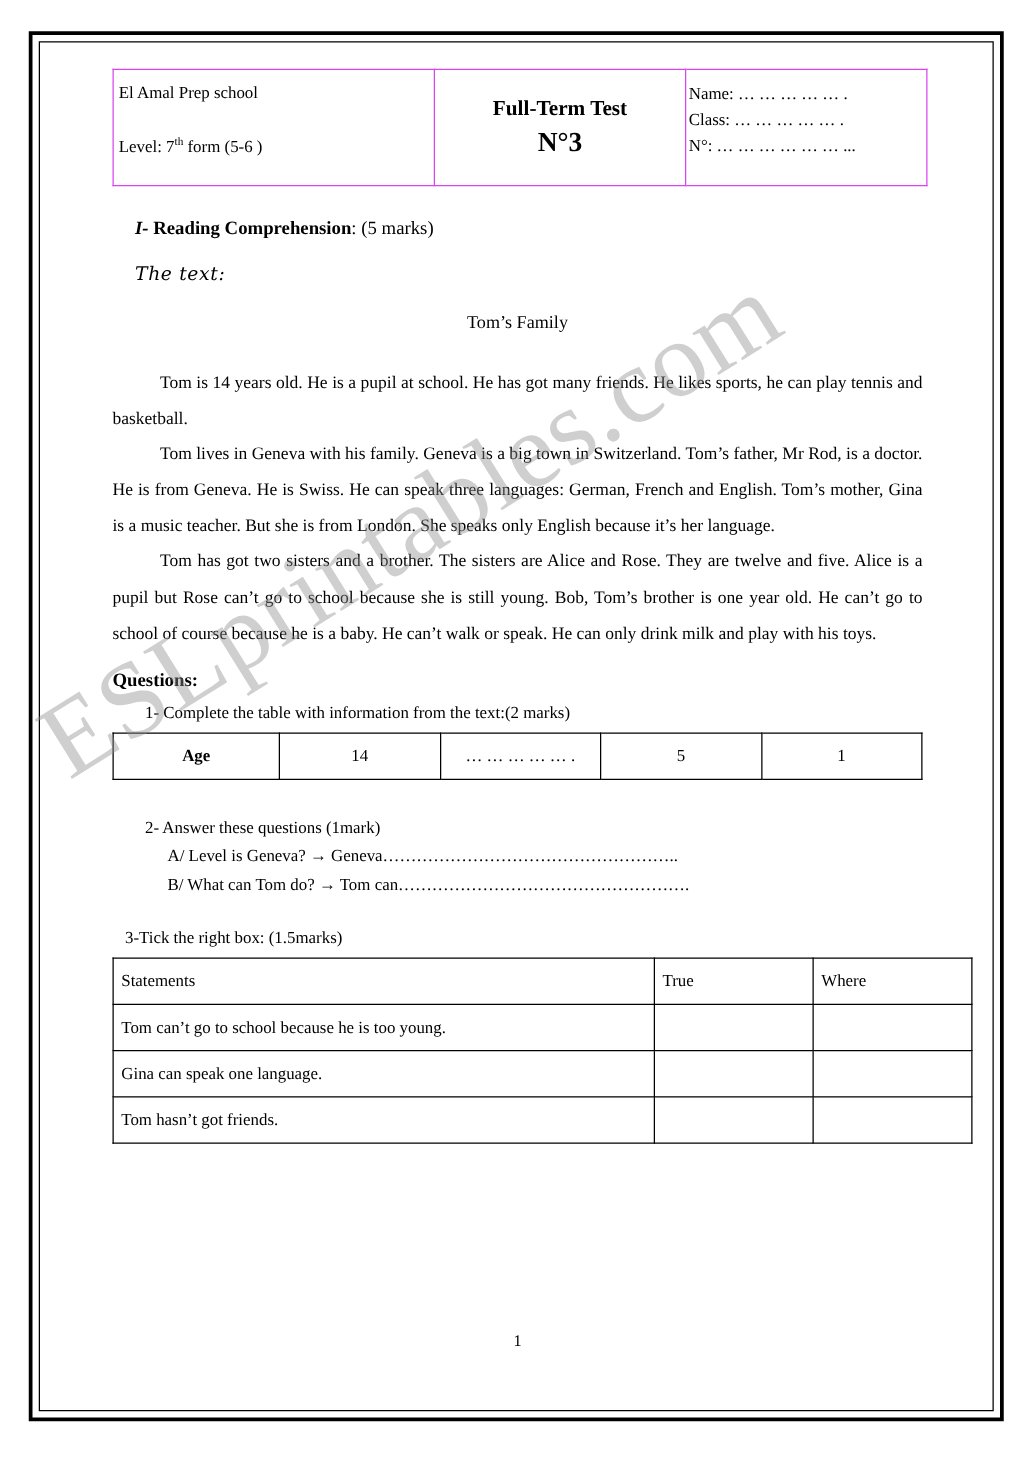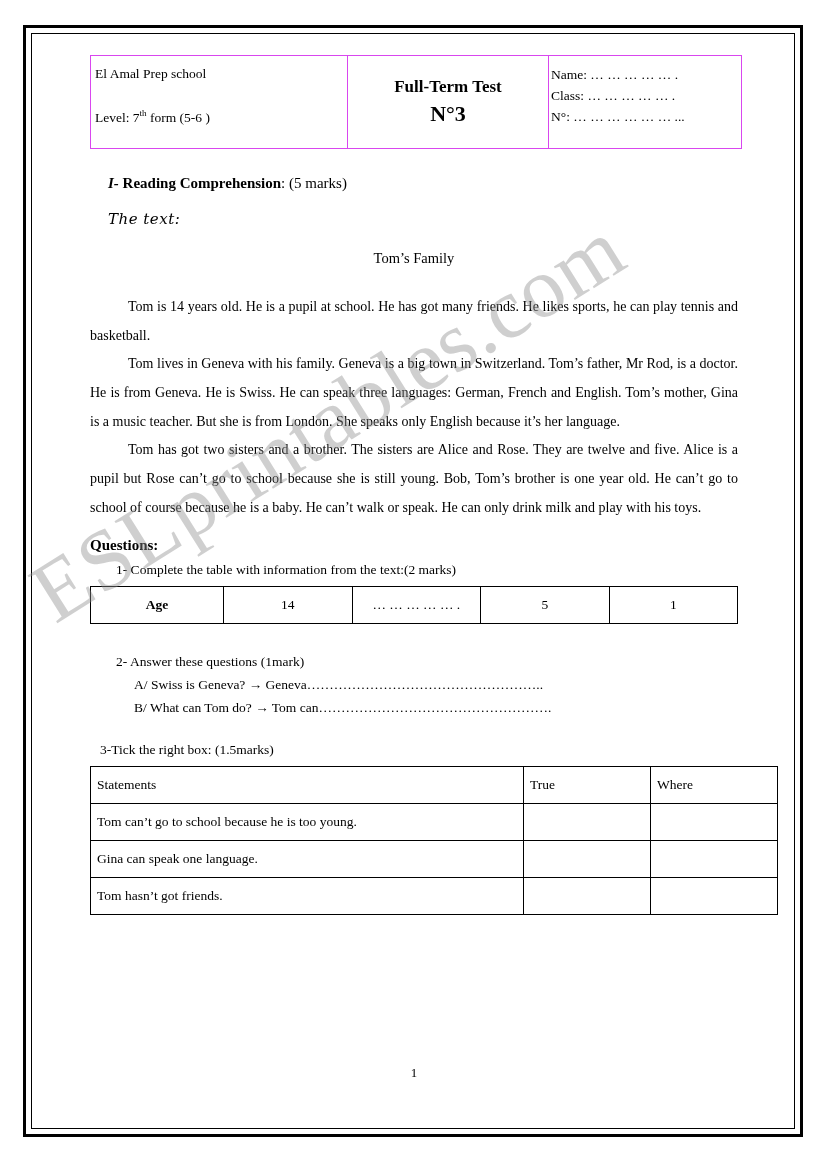--- a/index.html
+++ b/index.html
@@ -260,21 +260,21 @@
       <td>14</td>
       <td>… … … … … .</td>
       <td>5</td>
       <td>1</td>
     </tr>
   </tbody>
     </table>
 
   <div class="q2">
     <div>2-  Answer these questions (1mark)</div>
-    <div class="sub">A/ Swiss is Geneva? → Geneva……………………………………………..</div>
+    <div class="sub">A/ Level is Geneva? → Geneva……………………………………………..</div>
     <div class="sub">B/ What can Tom do? → Tom can…………………………………………….</div>
   </div>
 
   <div class="q3">3-Tick the right box: (1.5marks)</div>
 
   <table class="table-tick">
     <tbody>
         <tr>
       <td class="statement">Statements</td>
       <td class="tf">True</td>

